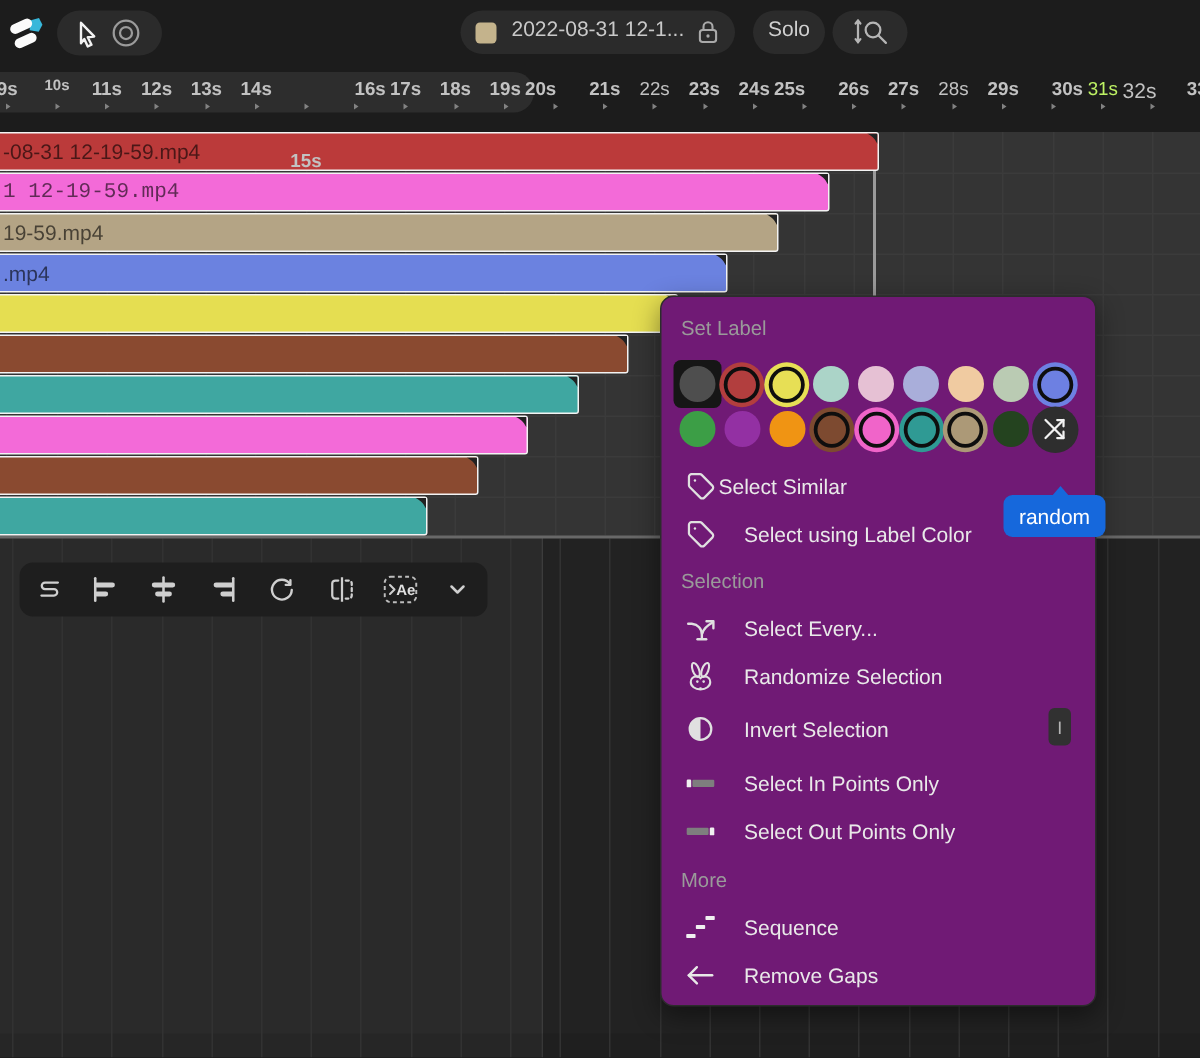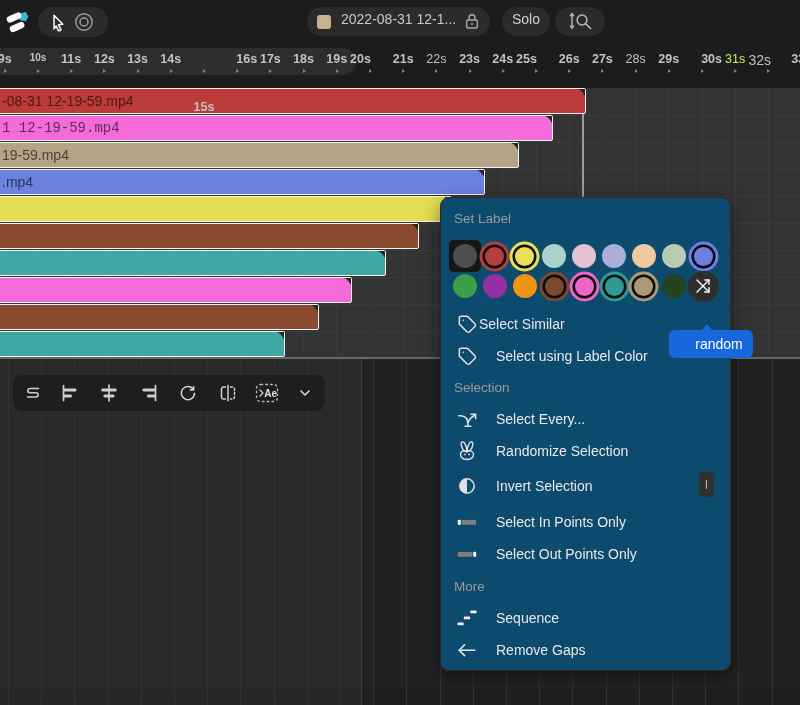--- a/index.html
+++ b/index.html
@@ -351,21 +351,21 @@
     <rect x="1.5" y="1.5" width="21" height="17" rx="4" fill="none" stroke="#bdbdbd" stroke-width="1.3" stroke-dasharray="2.6 2.2"></rect>
     <path d="M5 7 l3 3 -3 3" fill="none" stroke="#cfcfcf" stroke-width="1.4" stroke-linecap="round" stroke-linejoin="round"></path>
     <text x="9.2" y="13.8" font-family="Liberation Sans,sans-serif" font-size="10" font-weight="bold" fill="#e0e0e0">Ae</text>
   </svg>
 
   <svg class="abs" style="left:285px;top:12px;" width="14" height="12" viewBox="0 0 14 12">
     <path d="M3 4 L7 8 L11 4" fill="none" stroke="#cfcfcf" stroke-width="1.7" stroke-linecap="round" stroke-linejoin="round"></path>
   </svg>
 </div>
 
-<div id="menu" class="abs" style="left:440px;top:197px;width:291px;height:474px;background:#0c4a6e;
+<div id="menu" class="abs" style="left:440px;top:197px;width:291px;height:474px;background:#701a75;
      border:1px solid #2c2c2c;border-radius:9px;box-sizing:border-box;box-shadow:0 6px 18px rgba(0,0,0,0.45);">
   <div class="abs" style="left:13px;top:13px;font-size:13.5px;color:#9a9a9a;">Set Label</div>
   <div id="swatches">
       <div class="abs" style="left:8px;top:42px;width:32px;height:32px;background:#161616;border-radius:5px;"></div>
       <div class="swatch" style="left:12px;top:46px;width:24px;height:24px;background:#4e4e4e;"></div>
       <div class="swatch" style="left:44.3px;top:48.5px;width:19px;height:19px;background:#b23e3e;
           box-shadow:0 0 0 2.5px #0e0e0e,0 0 0 5.5px #b23e3e;"></div>
       <div class="swatch" style="left:74.1px;top:48.5px;width:19px;height:19px;background:#e7df55;
           box-shadow:0 0 0 2.5px #0e0e0e,0 0 0 5.5px #e7df55;"></div>
       <div class="swatch" style="left:101.4px;top:46px;width:24px;height:24px;background:#abd4c8;"></div>
@@ -472,15 +472,15 @@
   <svg class="abs" style="left:16px;top:442px;" width="20" height="20" viewBox="0 0 20 20">
       <g fill="none" stroke="#e8e8e8" stroke-width="1.6" stroke-linecap="round" stroke-linejoin="round">
         <path d="M2.2 10.2 H17.8"></path>
         <path d="M7.6 4.8 L2.2 10.2 L7.6 15.6"></path>
       </g>
     </svg>
   <div class="mi" style="left:55px;top:445px;">Remove Gaps</div>
 </div>
 
 <div class="abs" style="left:669px;top:330px;width:68px;height:28px;background:#1668dc;border-radius:6px;
-     color:#fff;font-size:14px;display:flex;align-items:center;justify-content:center;z-index:40;padding-left:16px;">random</div>
+     color:#fff;font-size:14px;display:flex;align-items:center;justify-content:center;z-index:40;">random</div>
 <div class="abs" style="left:701px;top:324px;width:0;height:0;border-left:6px solid transparent;
      border-right:6px solid transparent;border-bottom:7px solid #1668dc;z-index:40;"></div>
 
 </body></html>

